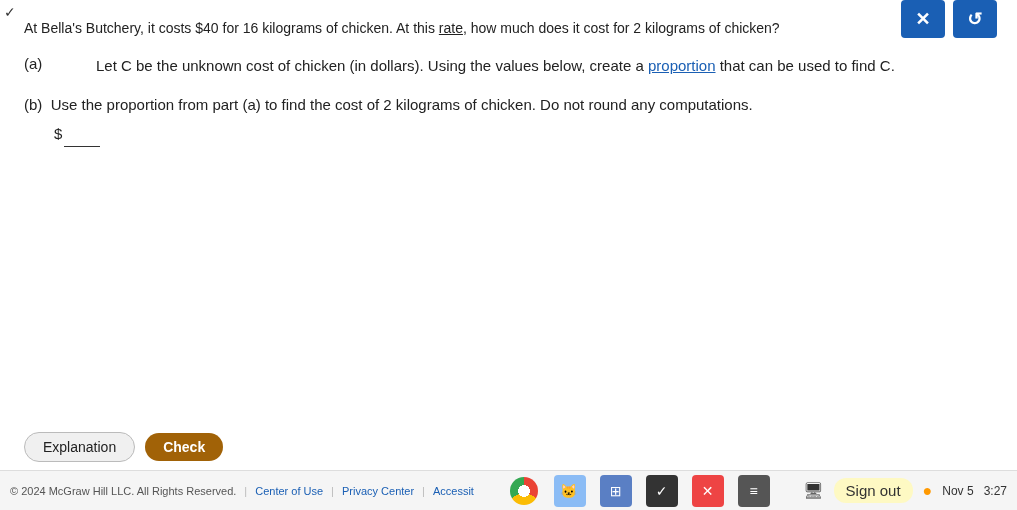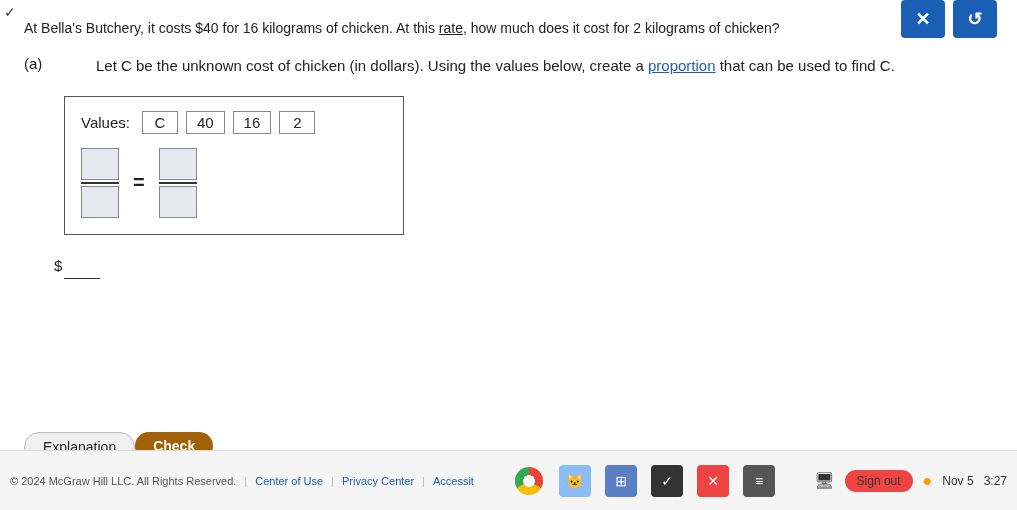--- a/index.html
+++ b/index.html
@@ -169,22 +169,22 @@
       font-size: 15px;
       outline: none;
     }
 
     .bottom-bar {
       position: absolute;
       bottom: 48px;
       left: 0;
       right: 0;
       display: flex;
-      align-items: flex-start;
-      gap: 0;
+      align-items: center;
+      gap: 10px;
       padding: 0 24px;
     }
 
     .explanation-btn {
       background: #f0f0f0;
       border: 1px solid #bbb;
       border-radius: 20px;
       padding: 6px 18px;
       font-size: 14px;
       cursor: pointer;
@@ -200,21 +200,21 @@
       cursor: pointer;
       color: #fff;
       font-weight: bold;
     }
 
     .footer {
       position: absolute;
       bottom: 0;
       left: 0;
       right: 0;
-      height: 60px;
+      height: 40px;
       background: #f5f5f5;
       border-top: 1px solid #ddd;
       display: flex;
       align-items: center;
       justify-content: space-between;
       padding: 0 10px;
     }
 
     .footer-left {
       display: flex;
@@ -259,25 +259,25 @@
 
     .footer-right {
       display: flex;
       align-items: center;
       gap: 10px;
       font-size: 12px;
       color: #333;
     }
 
     .sign-out-btn {
-      background: #ef4444;
+      background: #fef9c3;
       border: none;
       border-radius: 12px;
       padding: 4px 12px;
-      font-size: 12px;
+      font-size: 15px;
       cursor: pointer;
       color: #333;
     }
 
     .footer-sep {
       color: #bbb;
       font-size: 11px;
     }
 
     .chevron-down {
@@ -309,48 +309,26 @@
 
   
   <div class="part-a">
     <span class="part-a-label">(a)</span>
     <div class="part-a-text">
       <span>Let C be the unknown cost of chicken (in dollars). Using the values below, create a </span><span class="proportion-link">proportion</span><span> that can be used to find C.</span>
     </div>
   </div>
 
   
-  <div class="values-box">
-    
-    <div class="values-row">
-      <span class="values-label">Values:</span>
-      <span class="value-chip">C</span>
-      <span class="value-chip">40</span>
-      <span class="value-chip">16</span>
-      <span class="value-chip">2</span>
+
+  
+  <div class="part-b">
+    <div class="part-b-label">
+      <span>(b)</span>&nbsp;&nbsp;<span>Use the proportion from part (a) to find the cost of 2 kilograms of chicken. Do not round any computations.</span>
     </div>
-
-    
-    <div class="fraction-area">
-      <div class="fraction">
-        <input class="fraction-input" type="text" style="">
-        <div class="fraction-line"></div>
-        <input class="fraction-input" type="text" style="">
-      </div>
-      <span class="equals-sign">=</span>
-      <div class="fraction">
-        <input class="fraction-input" type="text" style="">
-        <div class="fraction-line"></div>
-        <input class="fraction-input" type="text" style="">
-      </div>
-    </div>
-  </div>
-
-  
-  <div class="part-b">
     <div class="dollar-input-wrap">
       <span class="dollar-sign">$</span>
       <input class="dollar-input" type="text" style="">
     </div>
   </div>
 
 </div>
 
 <div class="bottom-bar">
   <button class="explanation-btn">Explanation</button>

